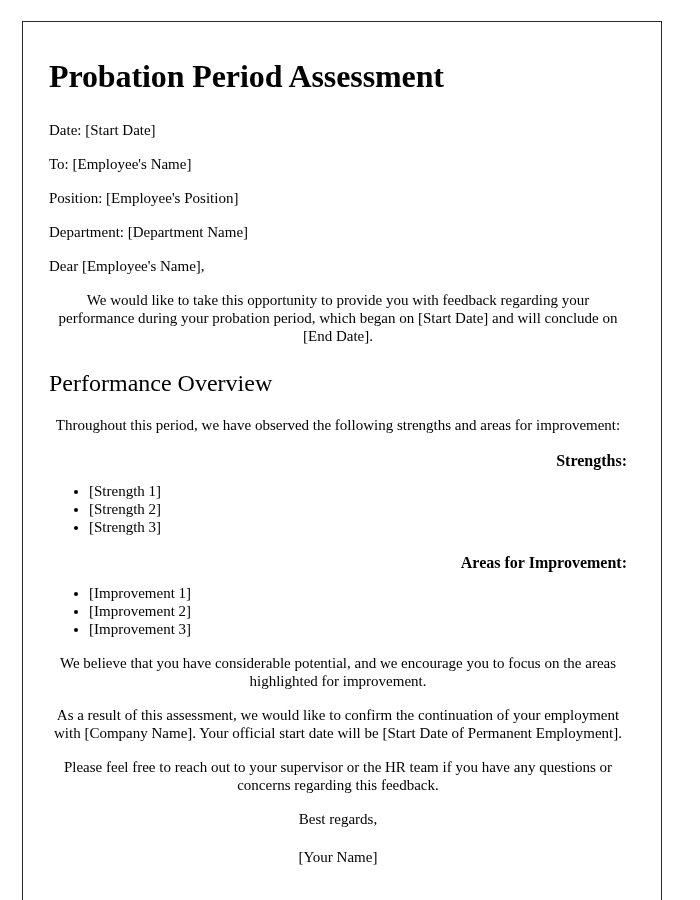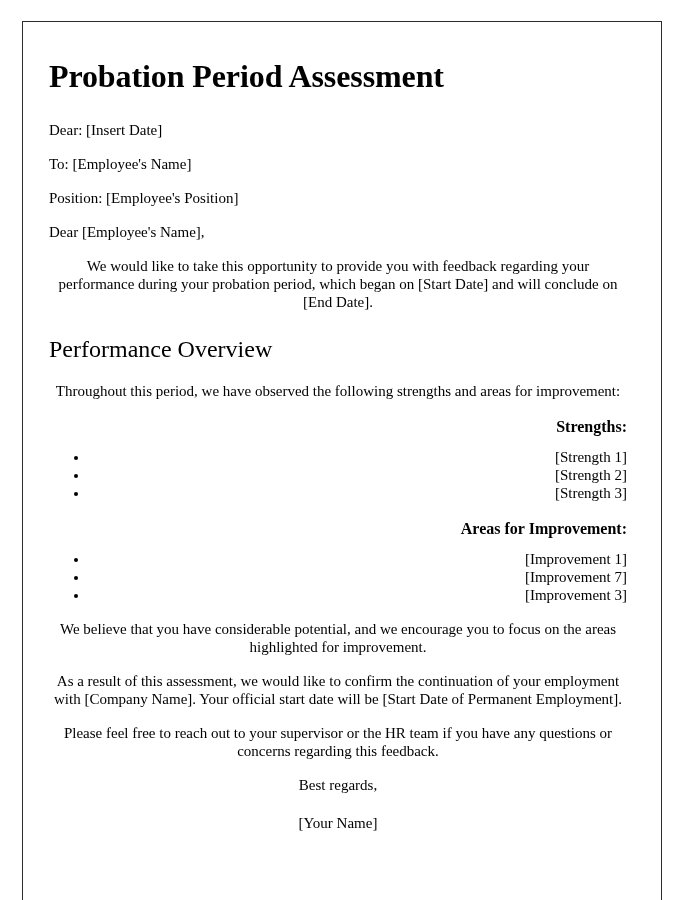--- a/index.html
+++ b/index.html
@@ -79,42 +79,42 @@
   ul.bullets {
     margin: 0 0 16px 0;
     padding: 0 0 0 40px;
     list-style-type: disc;
   }
   ul.bullets li {
     font-size: 15px;
     line-height: 18px;
     margin: 0;
     padding: 0;
-    text-align: right;
   }
 
   .para-last {
     margin-bottom: 0;
     margin-top: 20px;
   }
 </style>
 </head>
 <body>
 
 <div id="page">
   <div id="inner">
 
     <h1 class="doc-title">Probation Period Assessment</h1>
 
-    <p class="meta-line">Dear: [Insert Date]</p>
+    <p class="meta-line">Date: [Start Date]</p>
 
     <p class="meta-line">To: [Employee's Name]</p>
 
     <p class="meta-line">Position: [Employee's Position]</p>
 
+    <p class="meta-line">Department: [Department Name]</p>
 
     <p class="salutation">Dear [Employee's Name],</p>
 
     <p class="para">We would like to take this opportunity to provide you with feedback regarding your performance during your probation period, which began on [Start Date] and will conclude on [End Date].</p>
 
     <h2 class="section-title">Performance Overview</h2>
 
     <p class="para">Throughout this period, we have observed the following strengths and areas for improvement:</p>
 
     <h3 class="sub-title">Strengths:</h3>
@@ -122,21 +122,21 @@
     <ul class="bullets">
       <li>[Strength 1]</li>
       <li>[Strength 2]</li>
       <li>[Strength 3]</li>
     </ul>
 
     <h3 class="sub-title">Areas for Improvement:</h3>
 
     <ul class="bullets">
       <li>[Improvement 1]</li>
-      <li>[Improvement 7]</li>
+      <li>[Improvement 2]</li>
       <li>[Improvement 3]</li>
     </ul>
 
     <p class="para">We believe that you have considerable potential, and we encourage you to focus on the areas highlighted for improvement.</p>
 
     <p class="para">As a result of this assessment, we would like to confirm the continuation of your employment with [Company Name]. Your official start date will be [Start Date of Permanent Employment].</p>
 
     <p class="para">Please feel free to reach out to your supervisor or the HR team if you have any questions or concerns regarding this feedback.</p>
 
     <p class="para">Best regards,</p>

